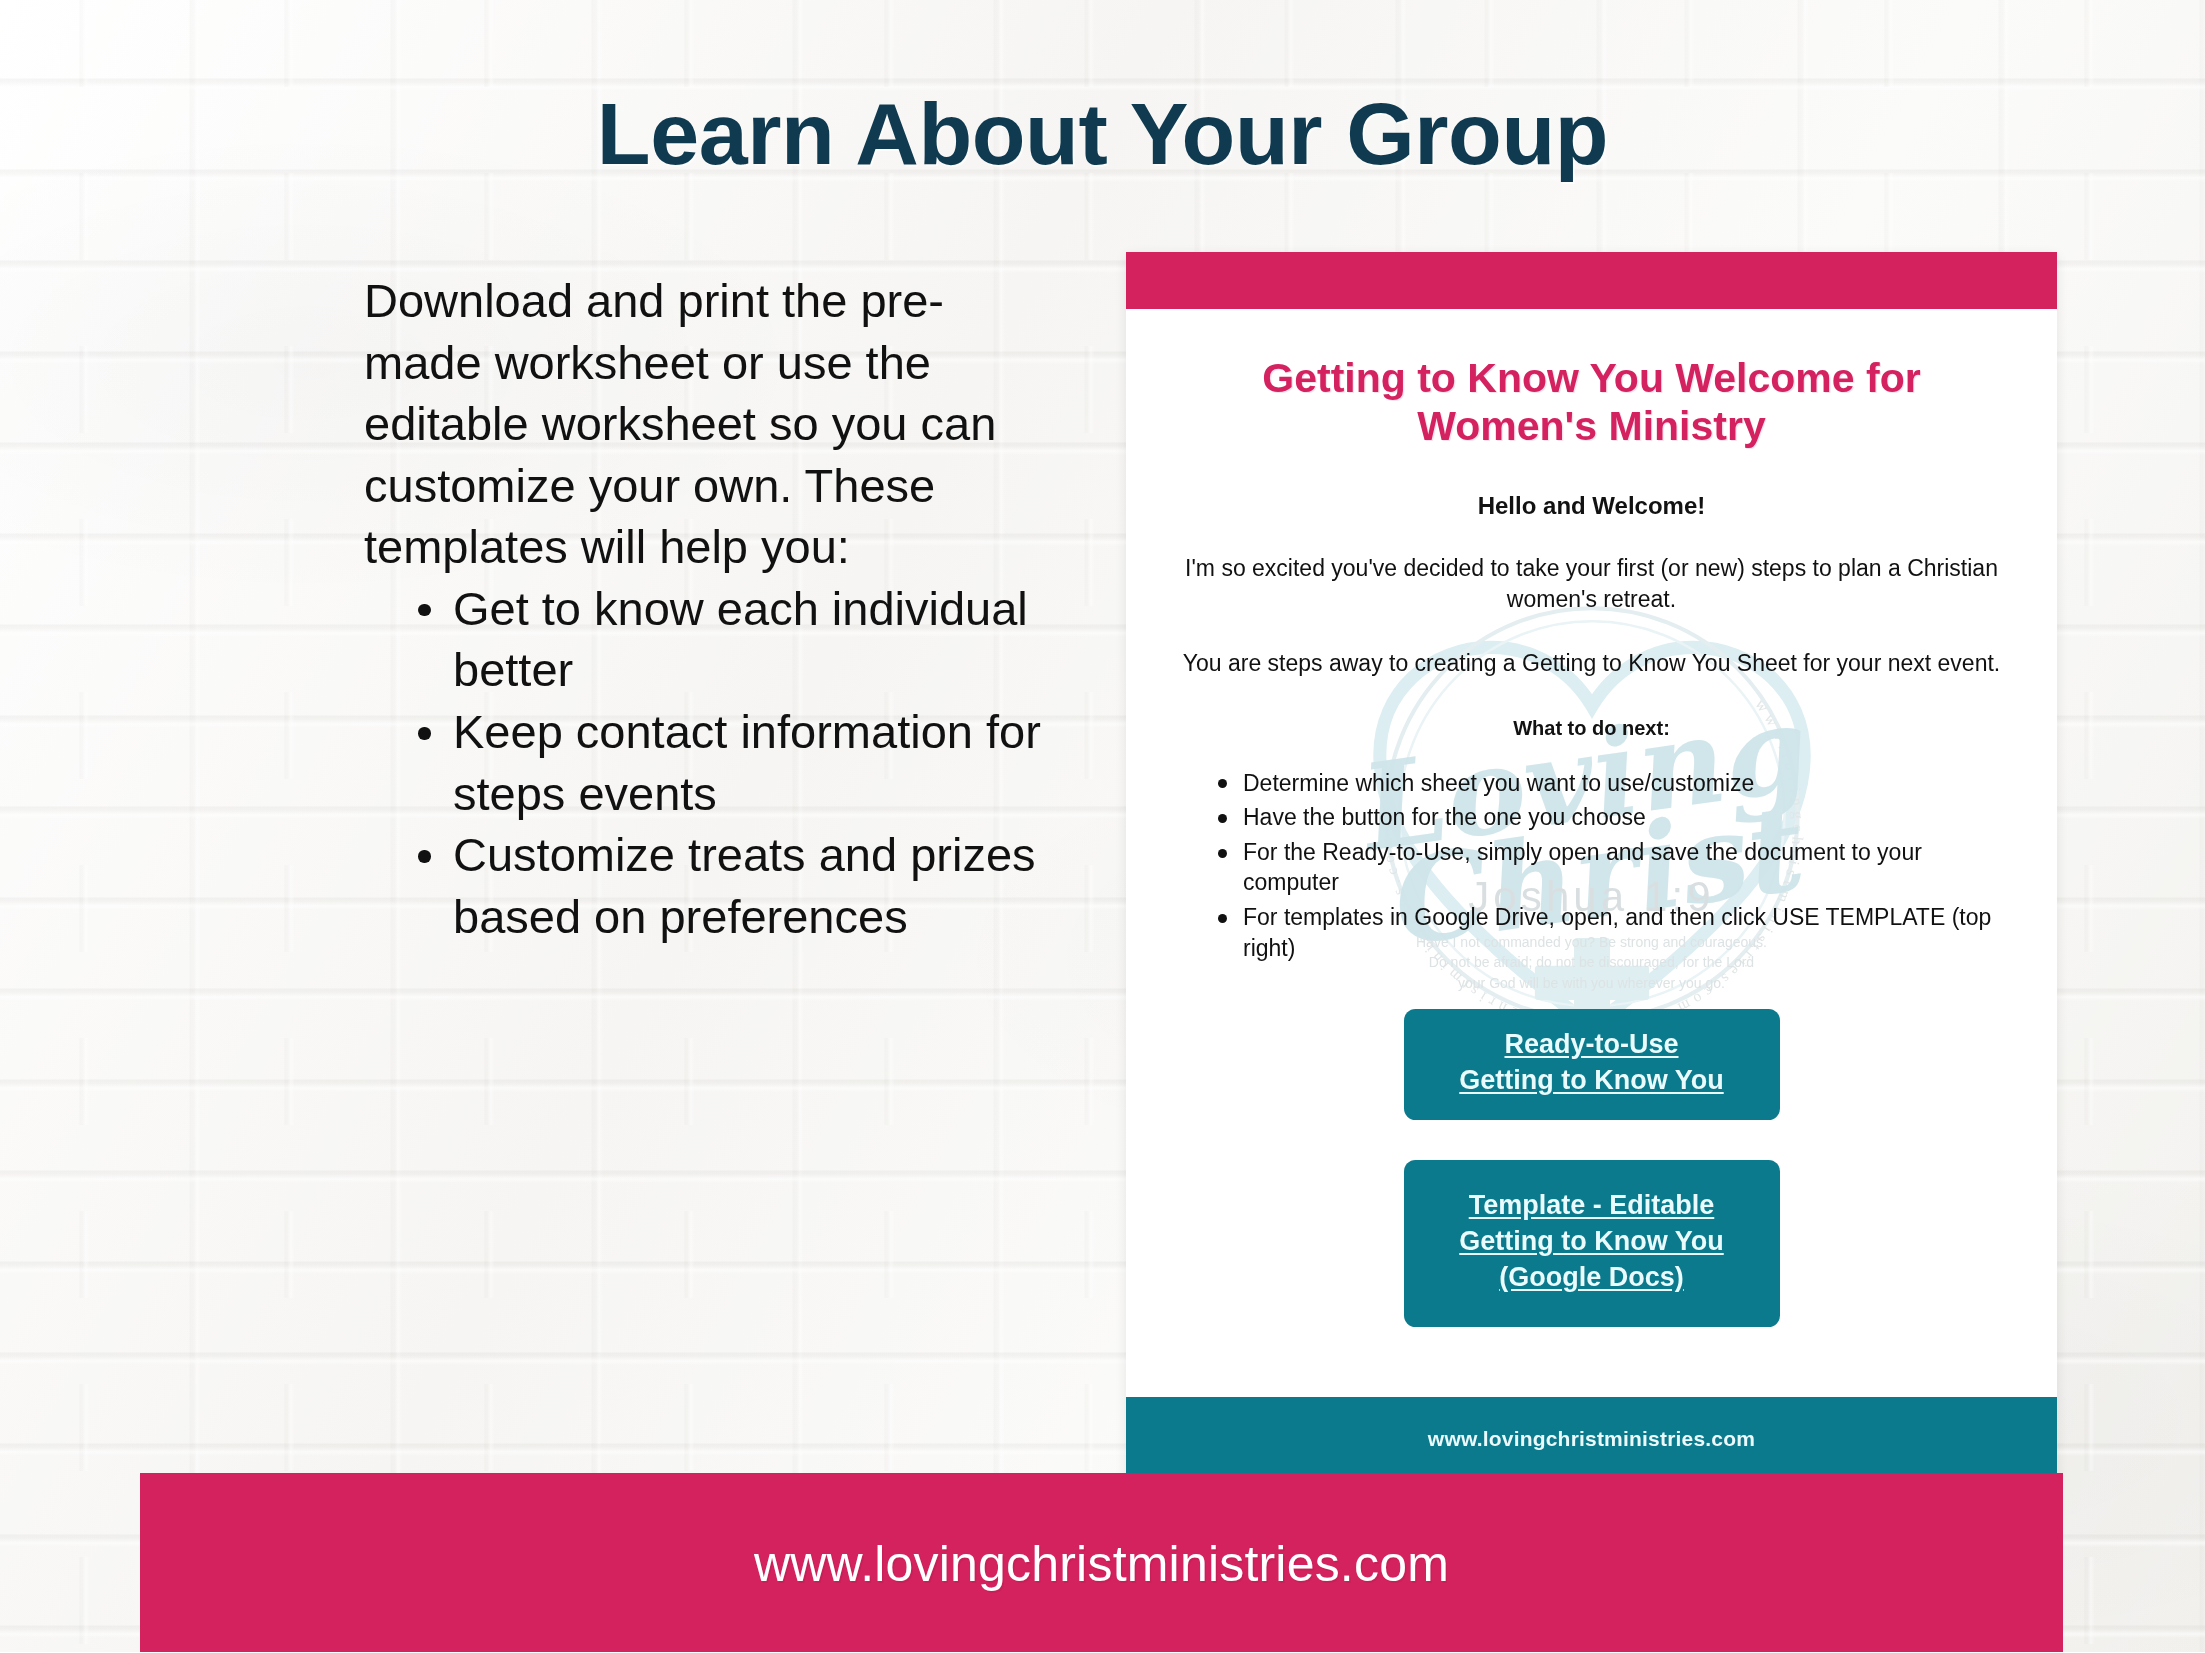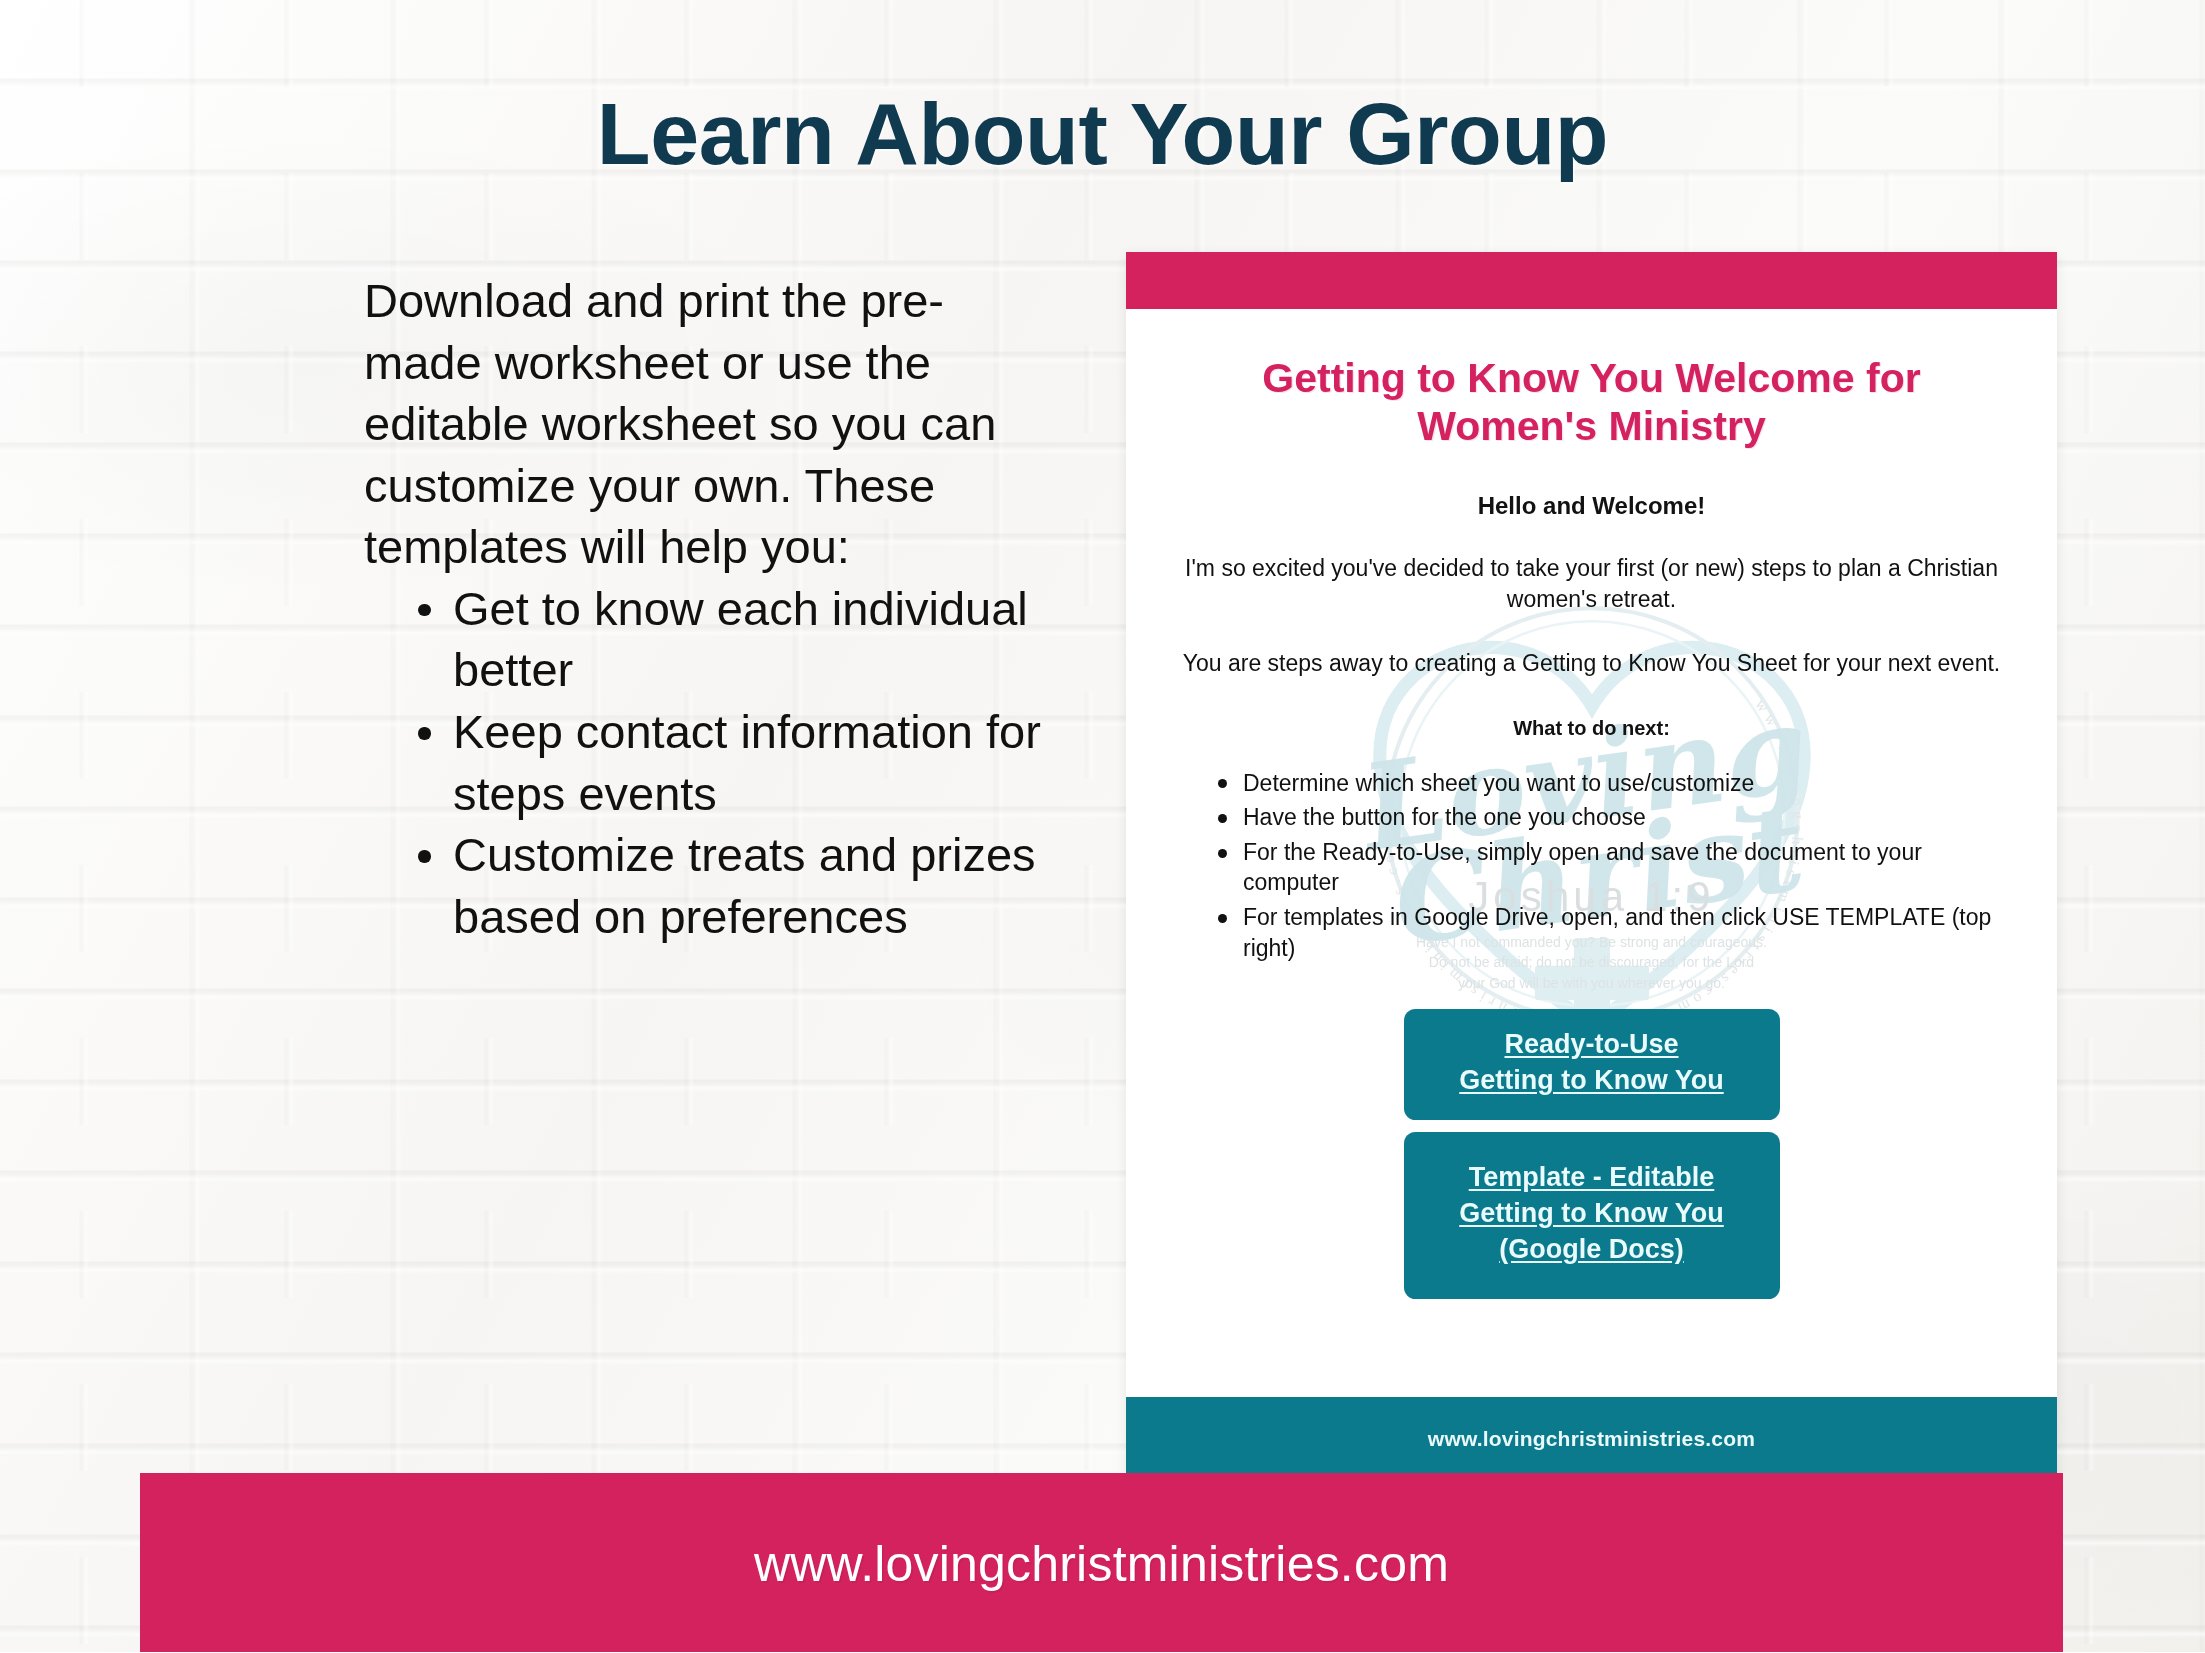--- a/index.html
+++ b/index.html
@@ -248,21 +248,21 @@
     left:3.3px; top:0.52em;
     width:9px; height:9px;
     background:#111; border-radius:50%;
   }
 
   .btn-wrap{
     margin-top:46px;
     display:flex;
     flex-direction:column;
     align-items:center;
-    gap:12px;
+    gap:40px;
   }
   .doc-btn{
     width:376px;
     background:#0b7a8c;
     border:none;
     border-radius:11.4px;
     color:#e9fbfd;
     font-family:"Liberation Sans", sans-serif;
     font-size:27px;
     line-height:1.33;

